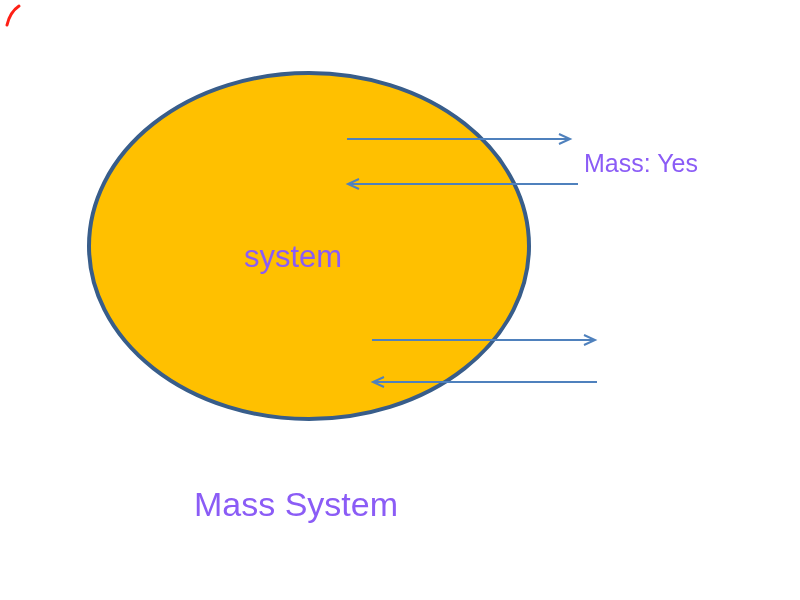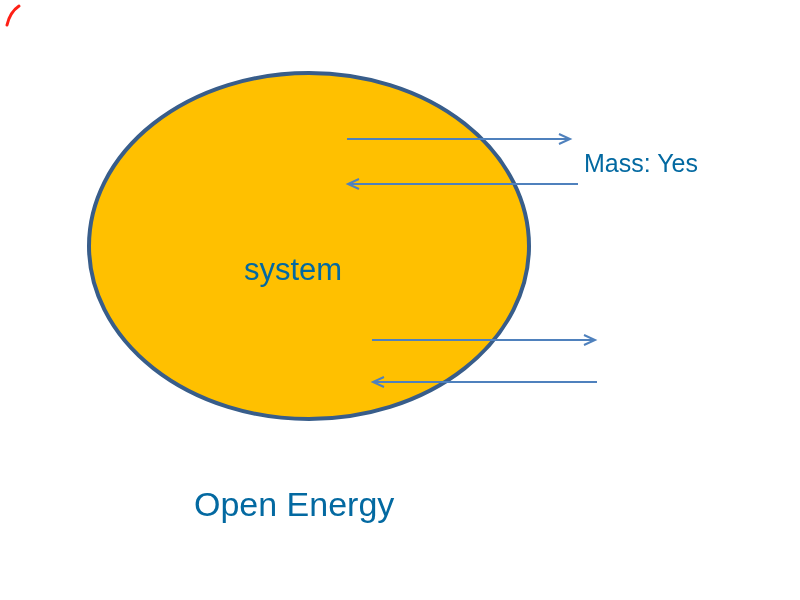--- a/index.html
+++ b/index.html
@@ -37,27 +37,27 @@
   }
   .annotation-mark {
     stroke: #fe2016;
     stroke-width: 3;
     fill: none;
     stroke-linecap: round;
   }
   
   .label {
     position: absolute;
-    color: #0369a1;
+    color: #8b5cf6;
     white-space: nowrap;
     line-height: 1;
   }
   .system-label {
     left: 244px;
-    top: 254px;
+    top: 241px;
     font-size: 31px;
   }
   .mass-label {
     left: 584px;
     top: 151px;
     font-size: 25px;
   }
   .energy-label {
     left: 617px;
     top: 352px;
@@ -90,15 +90,15 @@
     <line class="arrow" x1="597" y1="382" x2="373" y2="382" marker-end="url(#head-right)"></line>
 
     <path class="annotation-mark" d="M7,25 Q10,12 19,6"></path>
   </svg>
 
   <div class="label system-label">system</div>
 
   <div class="label mass-label">Mass: Yes</div>
 
 
-  <div class="label caption-label">Open Energy</div>
+  <div class="label caption-label">Mass System</div>
 
 </div>
 
 </body></html>

